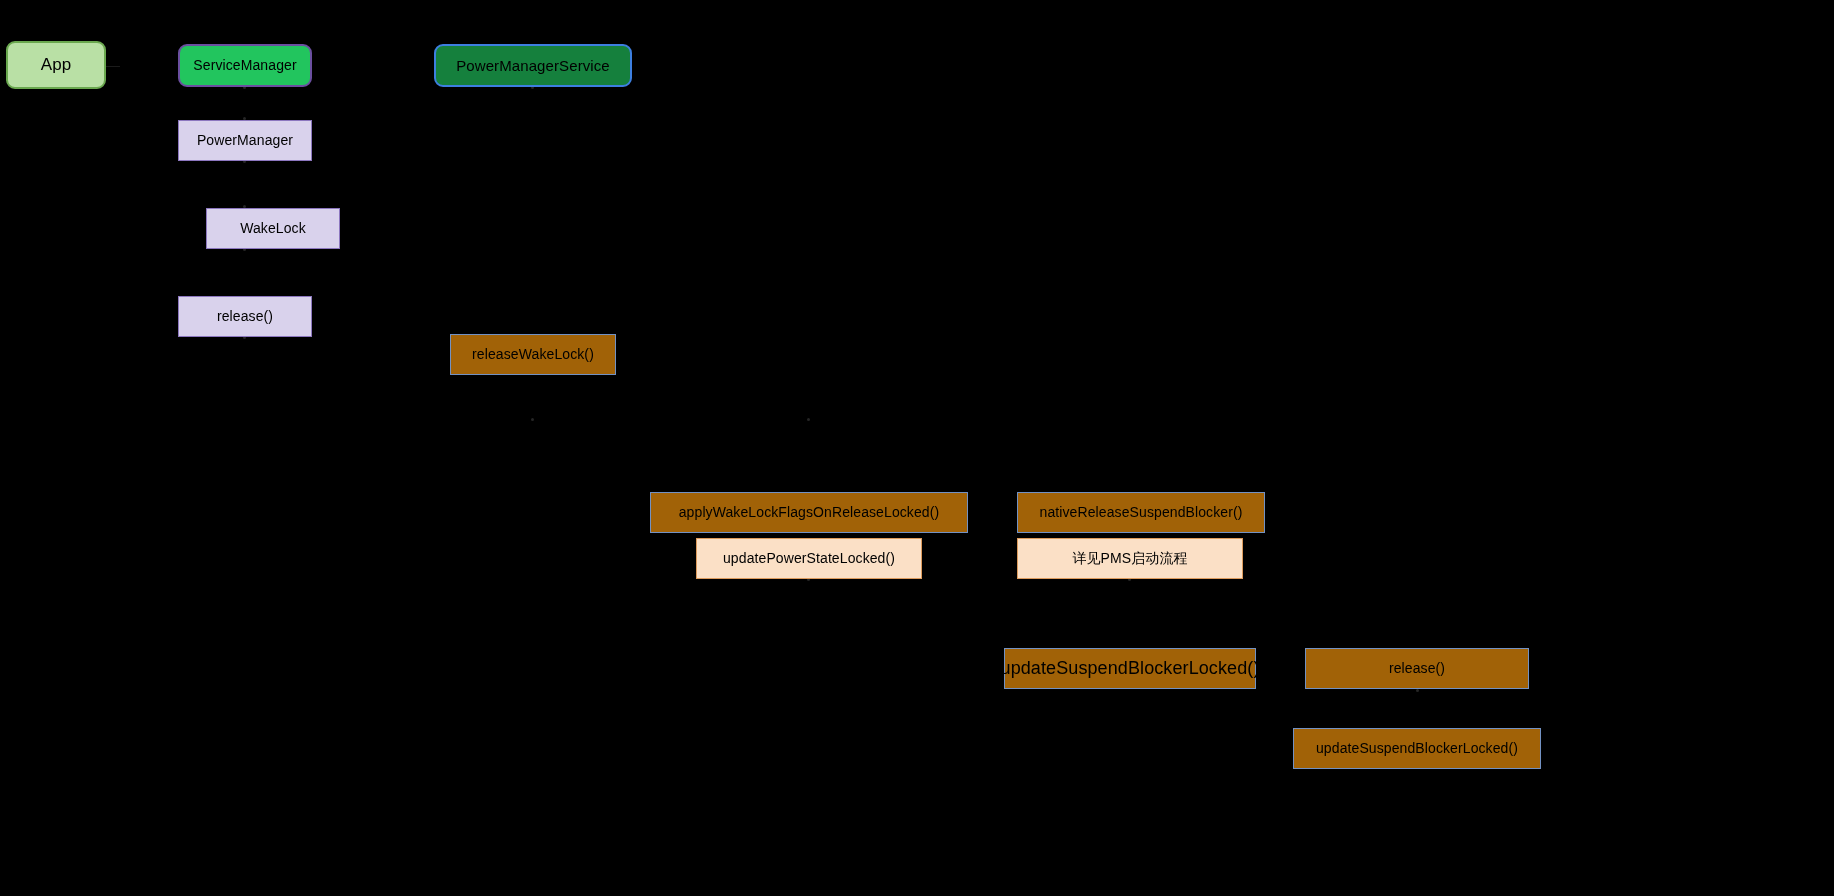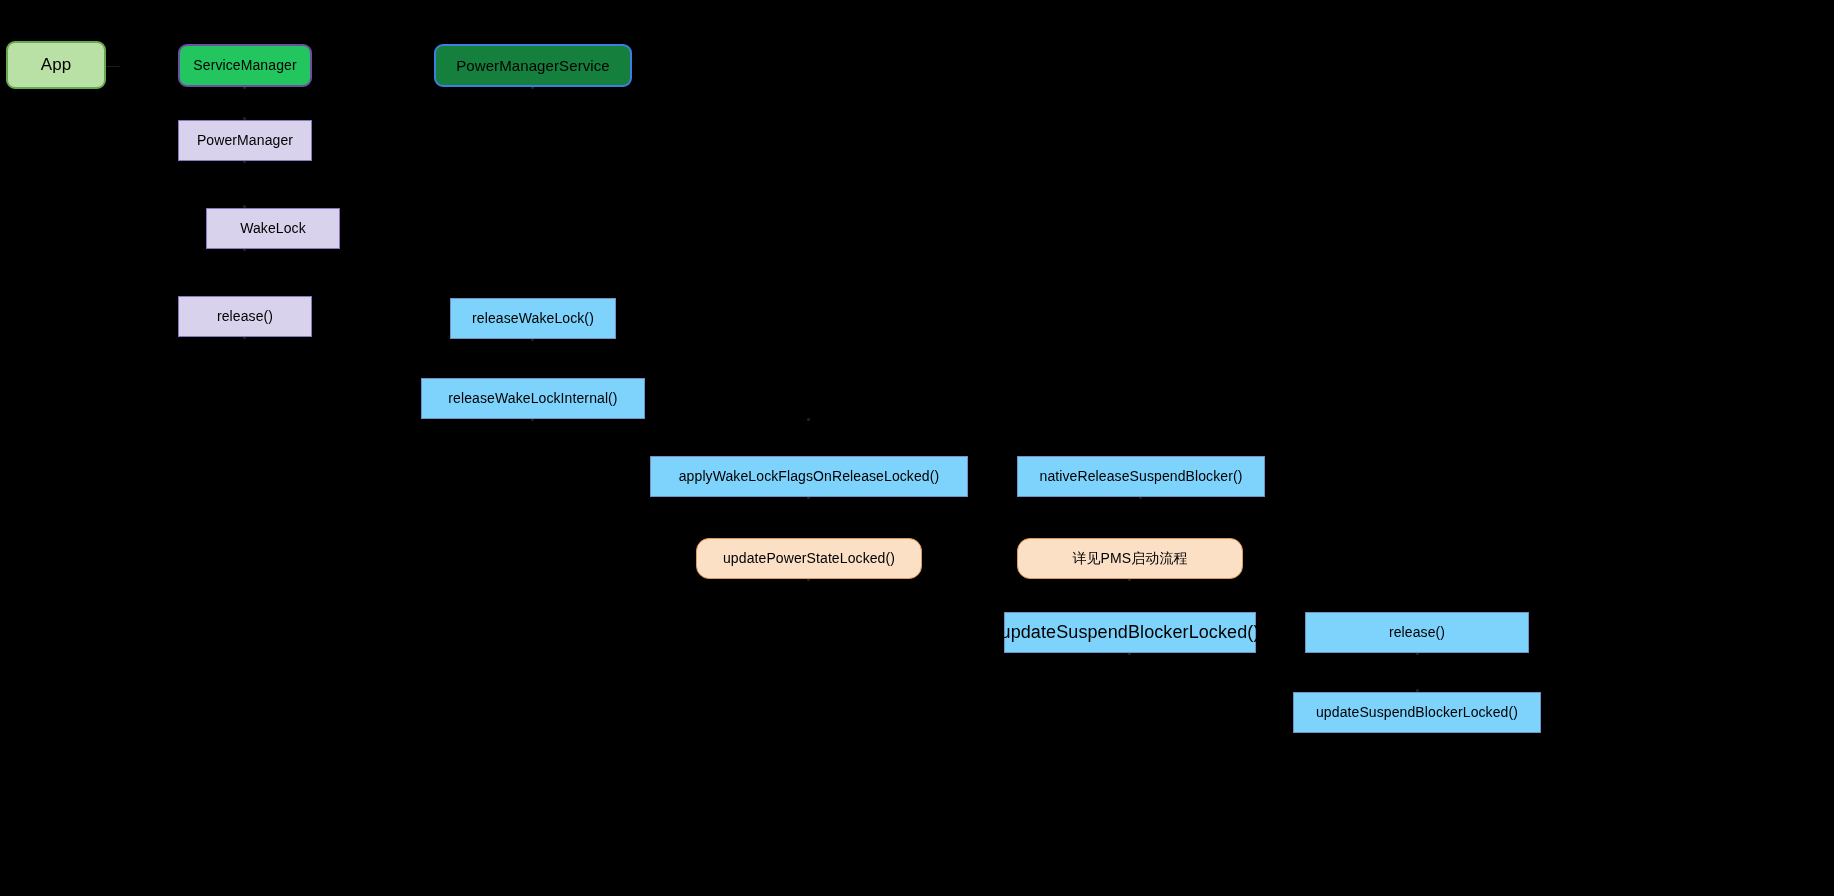--- a/index.html
+++ b/index.html
@@ -35,22 +35,22 @@
   }
   .node.rounded {
     border-width: 2px;
     border-radius: 9px;
   }
   
   .pal-green  { background: #b9e0a5; border-color: #6aa84f; }
   .pal-purple { background: #22c55e; border-color: #6b4fa0; }
   .pal-blue-strong { background: #15803d; border-color: #3d7fe0; }
   .pal-lavender { background: #d9d2ec; border-color: #8c77bf; }
-  .pal-blue   { background: #7dd3fc; border-color: #7392c4; }
-  .pal-orange { background: #fbe0c6; border-color: #dd9b5c; border-radius: 13px; }
+  .pal-blue   { background: #a16207; border-color: #7392c4; margin-top: 36px; }
+  .pal-orange { background: #fbe0c6; border-color: #dd9b5c; }
 
   
   .conn {
     position: absolute;
     background: #1b1b1b;
   }
   .conn.h { height: 1px; }
   .conn-dot {
     position: absolute;
     width: 3px;
@@ -97,23 +97,20 @@
     </div>
     <div class="node pal-lavender" style="left: 178px; top: 208px; width: 134px; height: 41px; font-size: 14px; margin-left: 28px;">
       <span>WakeLock</span>
     </div>
     <div class="node pal-lavender" style="left: 178px; top: 296px; width: 134px; height: 41px; font-size: 14px;">
       <span>release()</span>
     </div>
     <div class="node pal-blue" style="left: 450px; top: 298px; width: 166px; height: 41px; font-size: 14px;">
       <span>releaseWakeLock()</span>
     </div>
-    <div class="node pal-blue" style="left: 421px; top: 378px; width: 224px; height: 41px; font-size: 14px;">
-      <span>releaseWakeLockInternal()</span>
-    </div>
     <div class="node pal-blue" style="left: 650px; top: 456px; width: 318px; height: 41px; font-size: 14px;">
       <span>applyWakeLockFlagsOnReleaseLocked()</span>
     </div>
     <div class="node pal-blue" style="left: 1017px; top: 456px; width: 248px; height: 41px; font-size: 14px;">
       <span>nativeReleaseSuspendBlocker()</span>
     </div>
     <div class="node pal-orange" style="left: 696px; top: 538px; width: 226px; height: 41px; font-size: 14px;">
       <span>updatePowerStateLocked()</span>
     </div>
     <div class="node pal-orange" style="left: 1017px; top: 538px; width: 226px; height: 41px; font-size: 14px;">

